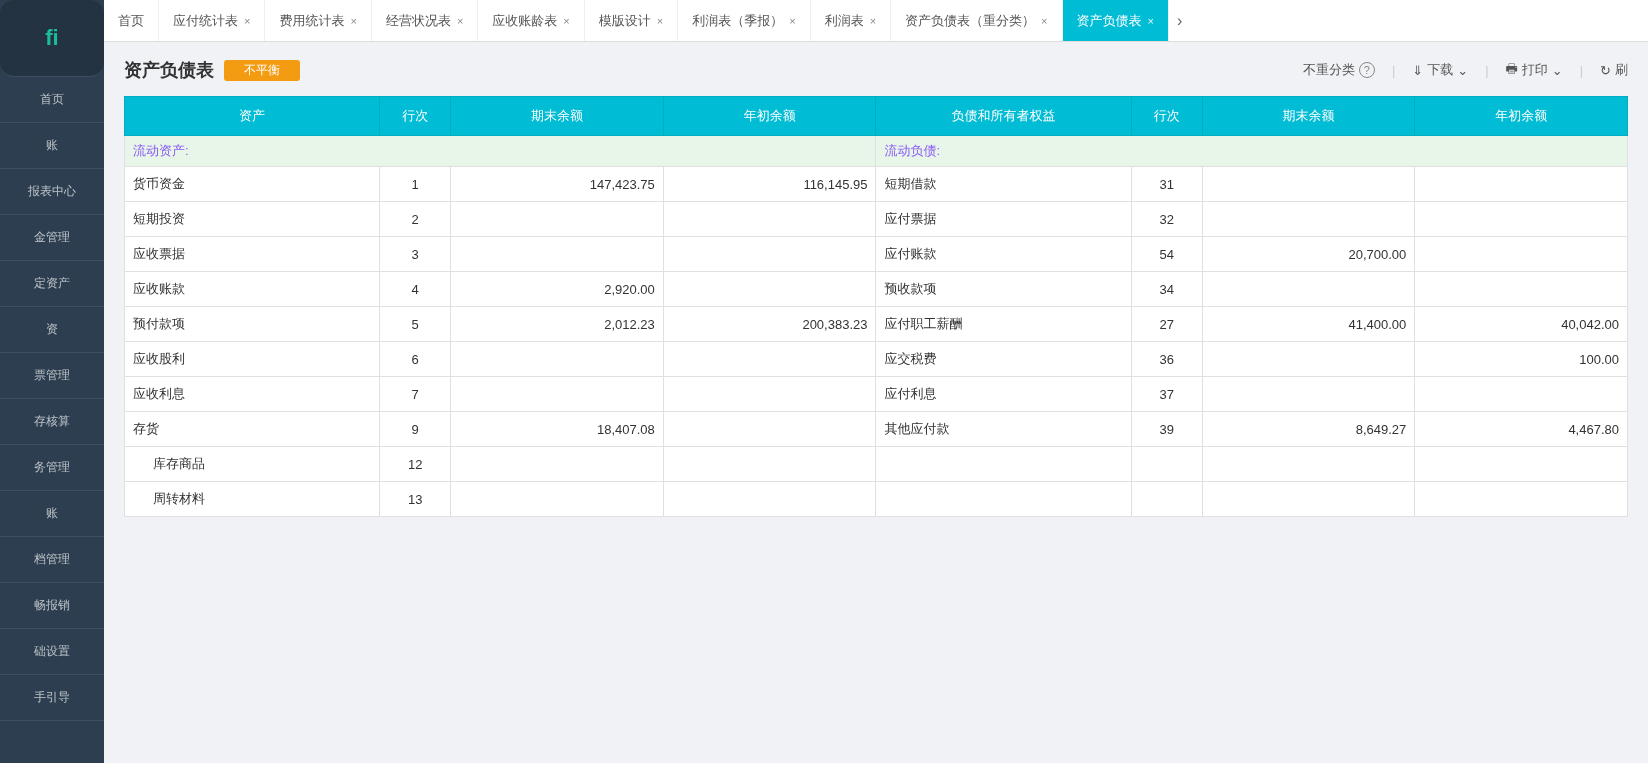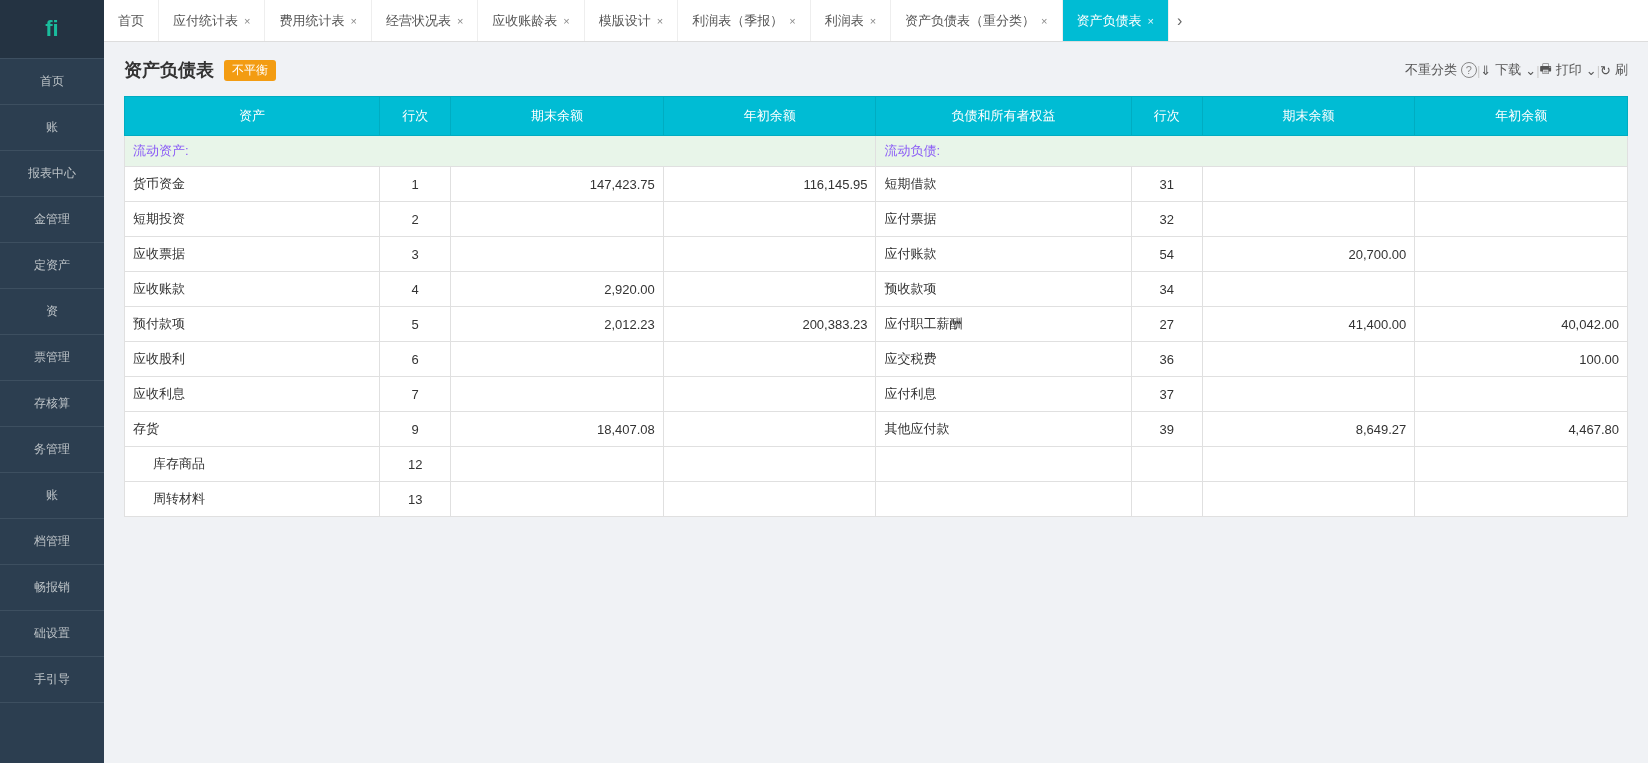--- a/index.html
+++ b/index.html
@@ -18,27 +18,28 @@
     }
     .sidebar-item {
       padding: 14px 8px;
       text-align: center;
       font-size: 12px;
       color: #bdc3c7;
       cursor: pointer;
       border-bottom: 1px solid #3d4f60;
     }
     .sidebar-logo {
-      padding: 16px 8px;
+      padding: 25px 8px;
       font-size: 22px;
       font-weight: bold;
       color: #1abc9c;
       text-align: center;
       border-bottom: 1px solid #3d4f60;
       background: #243342;
+      border-radius: 14px;
     }
 
     
     .main {
       flex: 1;
       display: flex;
       flex-direction: column;
       overflow: hidden;
     }
 
@@ -107,28 +108,28 @@
       gap: 10px;
     }
     .page-title {
       font-size: 18px;
       font-weight: bold;
       color: #333;
     }
     .badge-unbalanced {
       background: #f39c12;
       color: #fff;
-      padding: 2px 8px;
+      padding: 2px 20px;
       border-radius: 3px;
       font-size: 12px;
     }
     .header-actions {
       display: flex;
       align-items: center;
-      gap: 0;
+      gap: 17px;
       color: #555;
       font-size: 13px;
     }
     .header-actions .action-btn {
       display: flex;
       align-items: center;
       gap: 4px;
       cursor: pointer;
       color: #555;
     }

